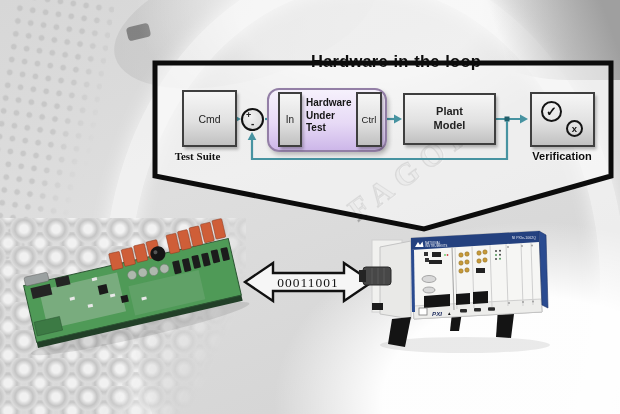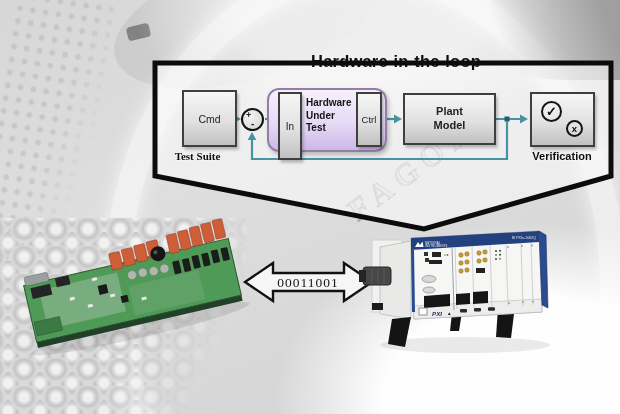--- a/index.html
+++ b/index.html
@@ -237,21 +237,21 @@
     <span>Cmd</span>
   </div>
   <div class="caption" style="left:150px;top:150px;width:95px;font-family:Liberation Serif, serif;">Test Suite</div>
 
   <div class="sum" style="left:241px;top:108px;">
     <span style="left:3px;top:0;font-size:9px;">+</span>
     <span style="left:8px;top:8px;font-size:10px;">-</span>
   </div>
 
   <div class="hut" style="left:267px;top:88px;width:120px;height:64px;"></div>
-  <div class="box" style="left:278px;top:92px;width:24px;height:68px;font-size:10px;">
+  <div class="box" style="left:278px;top:92px;width:24px;height:55px;font-size:10px;">
     <span>In</span>
   </div>
   <div class="hutlabel" style="left:306px;top:97px;width:50px;">Hardware
 Under
 Test</div>
   <div class="box" style="left:356px;top:92px;width:26px;height:55px;font-size:9.5px;text-align:right;">
     <span>Ctrl</span>
   </div>
 
   <div class="box" style="left:403px;top:93px;width:93px;height:52px;">

